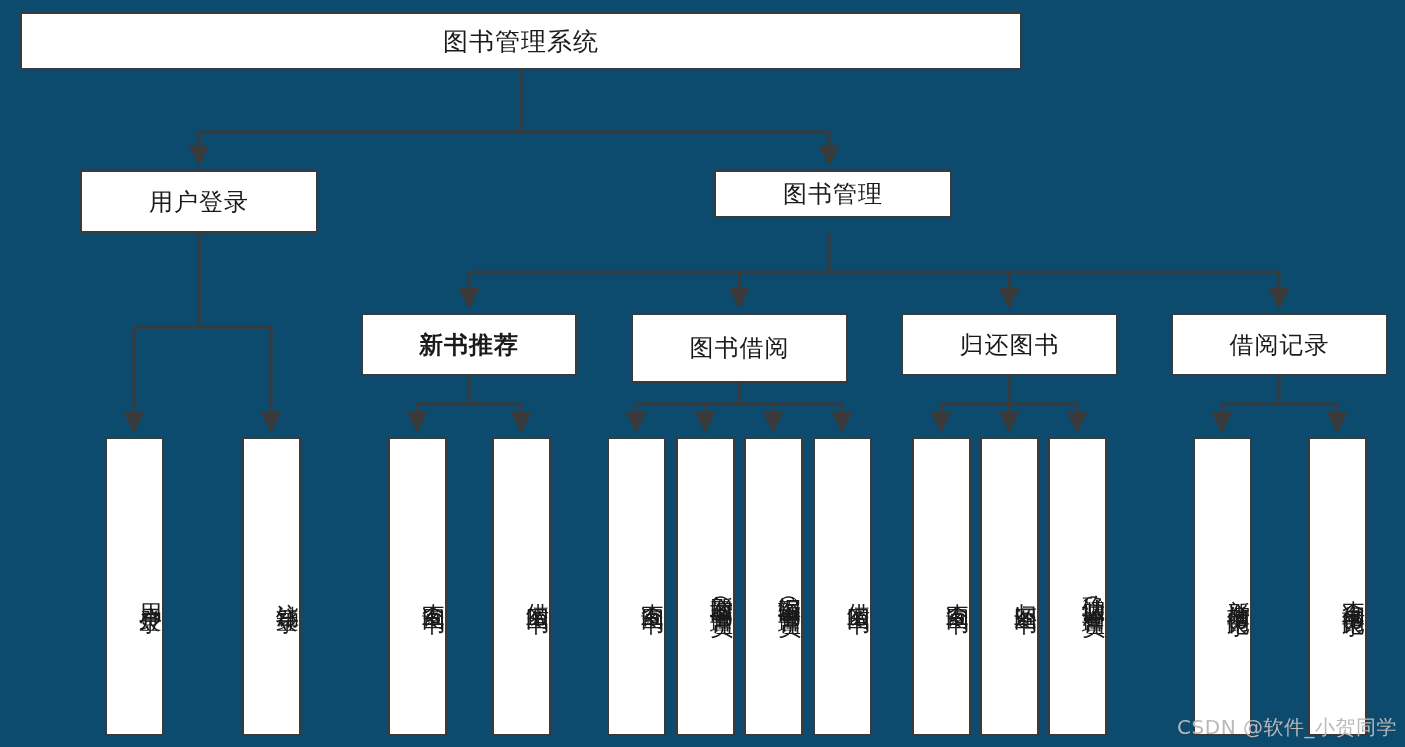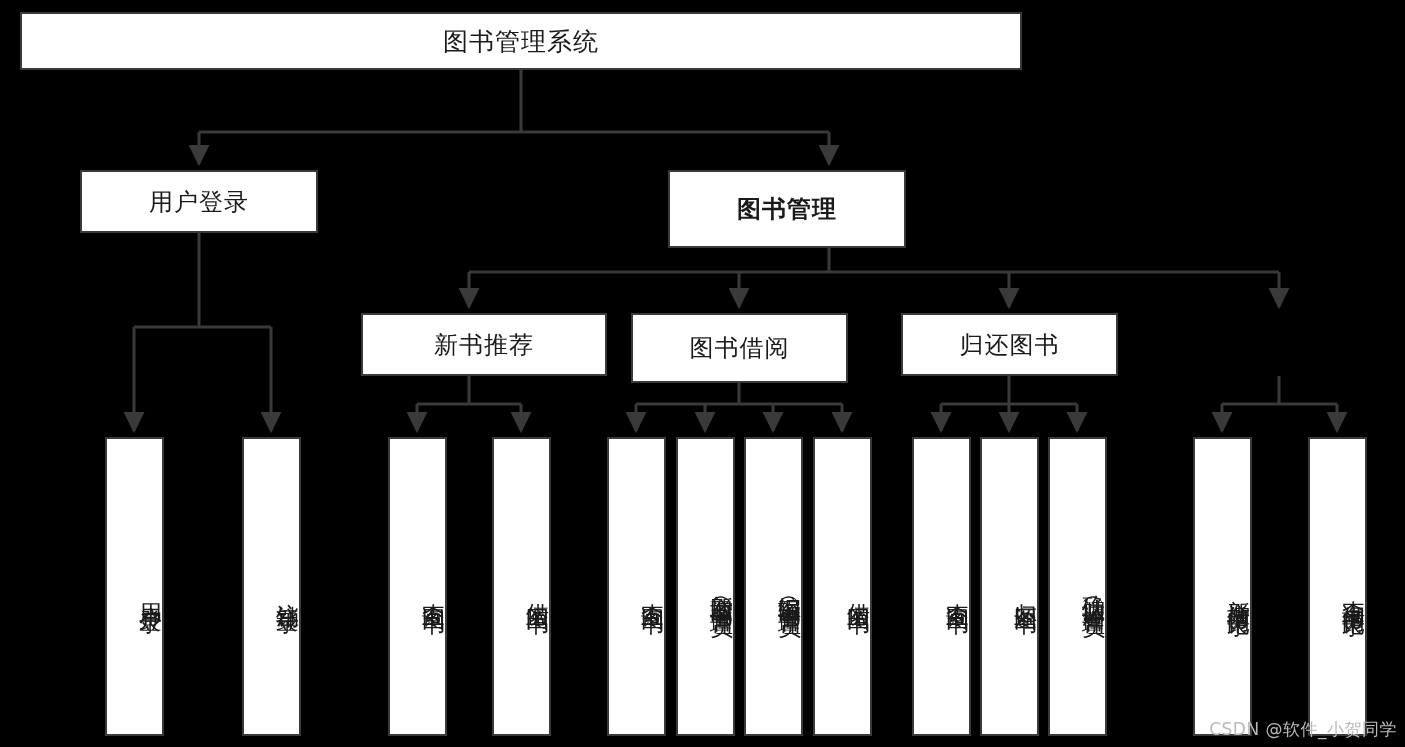--- a/index.html
+++ b/index.html
@@ -7,21 +7,21 @@
     padding: 0;
     background: #ffffff;
   }
   body {
     font-family: "DejaVu Sans", "Liberation Sans", sans-serif;
   }
   #canvas {
     position: relative;
     width: 1405px;
     height: 747px;
-    background: #000000;
+    background: #0c4a6e;
     overflow: hidden;
   }
   svg#wires {
     position: absolute;
     left: 0;
     top: 0;
     width: 1405px;
     height: 747px;
   }
   .node {
@@ -53,21 +53,21 @@
     text-orientation: upright;
     display: block;
   }
   .node.root {
     font-size: 25px;
   }
   .watermark {
     position: absolute;
     right: 8px;
     bottom: 6px;
-    font-size: 17px;
+    font-size: 20px;
     color: #b9b9b9;
     letter-spacing: 0.5px;
     white-space: nowrap;
     user-select: none;
   }
 </style>
 </head>
 <body>
 
 <div id="canvas">
@@ -125,32 +125,35 @@
     </g>
   </svg>
 
   <div class="node h root" style="left:20px; top:12px; width:1002px; height:58px;">
     <span>图书管理系统</span>
   </div>
 
   <div class="node h" style="left:80px; top:170px; width:238px; height:63px;">
     <span>用户登录</span>
   </div>
-  <div class="node h" style="left:668px; top:170px; width:238px; height:78px;font-weight:bold;">
+  <div class="node h" style="left:714px; top:170px; width:238px; height:48px;">
     <span>图书管理</span>
   </div>
 
-  <div class="node h" style="left:361px; top:313px; width:246px; height:63px;">
+  <div class="node h" style="left:361px; top:313px; width:216px; height:63px;font-weight:bold;">
     <span>新书推荐</span>
   </div>
   <div class="node h" style="left:631px; top:313px; width:217px; height:70px;">
     <span>图书借阅</span>
   </div>
   <div class="node h" style="left:901px; top:313px; width:217px; height:63px;">
     <span>归还图书</span>
+  </div>
+  <div class="node h" style="left:1171px; top:313px; width:217px; height:63px;">
+    <span>借阅记录</span>
   </div>
 
   <div class="node v" style="left:105px; top:437px; width:59px; height:299px;">
     <span class="vtext">用户登录</span>
   </div>
   <div class="node v" style="left:242px; top:437px; width:59px; height:299px;">
     <span class="vtext">注销登录</span>
   </div>
 
   <div class="node v" style="left:388px; top:437px; width:59px; height:299px;">

